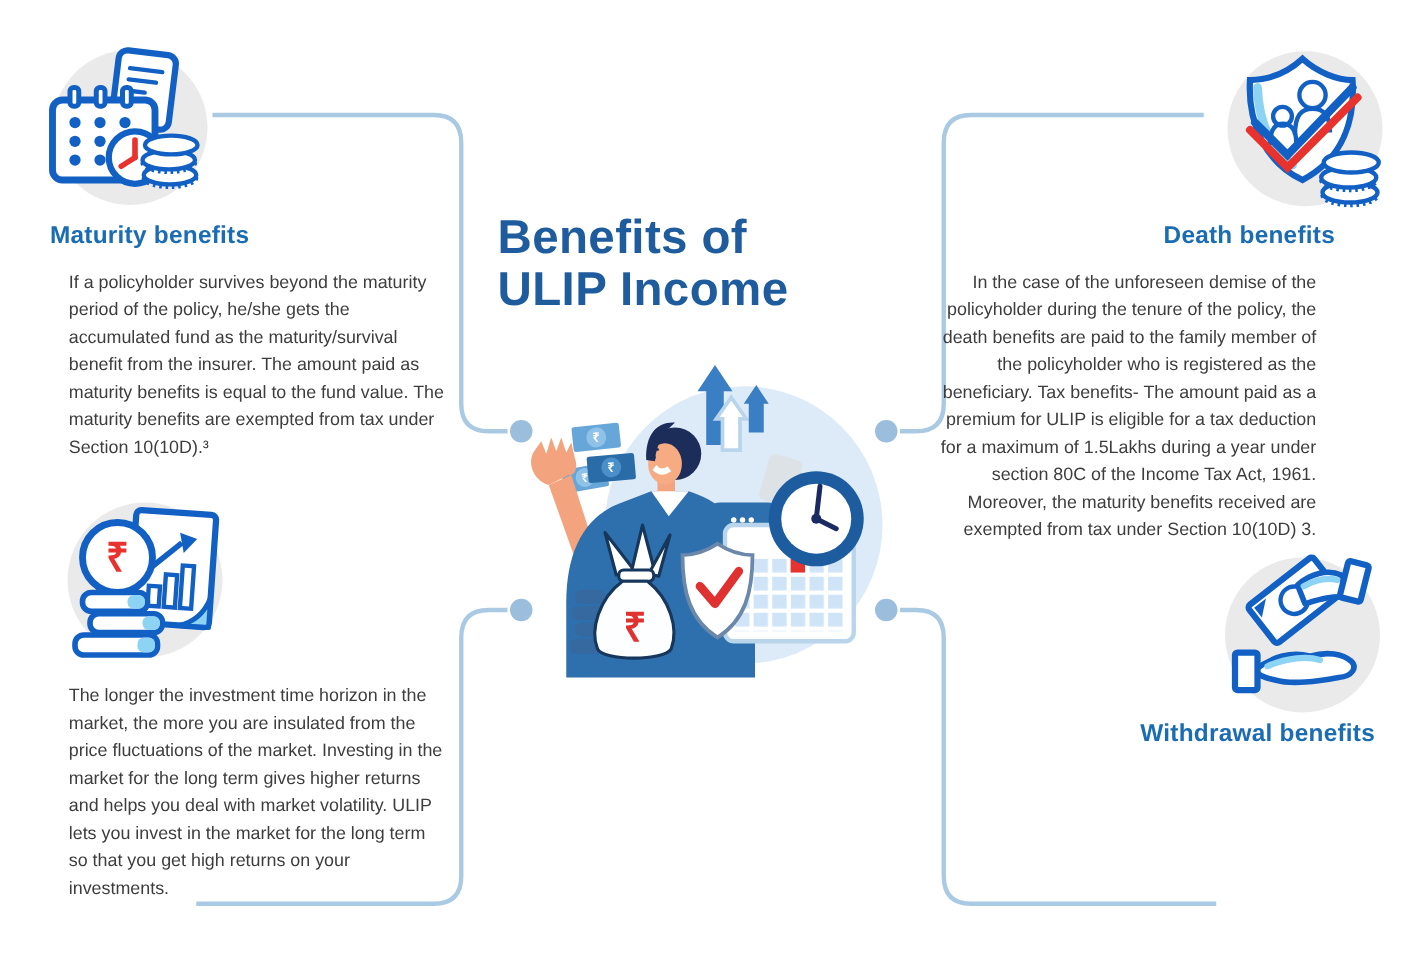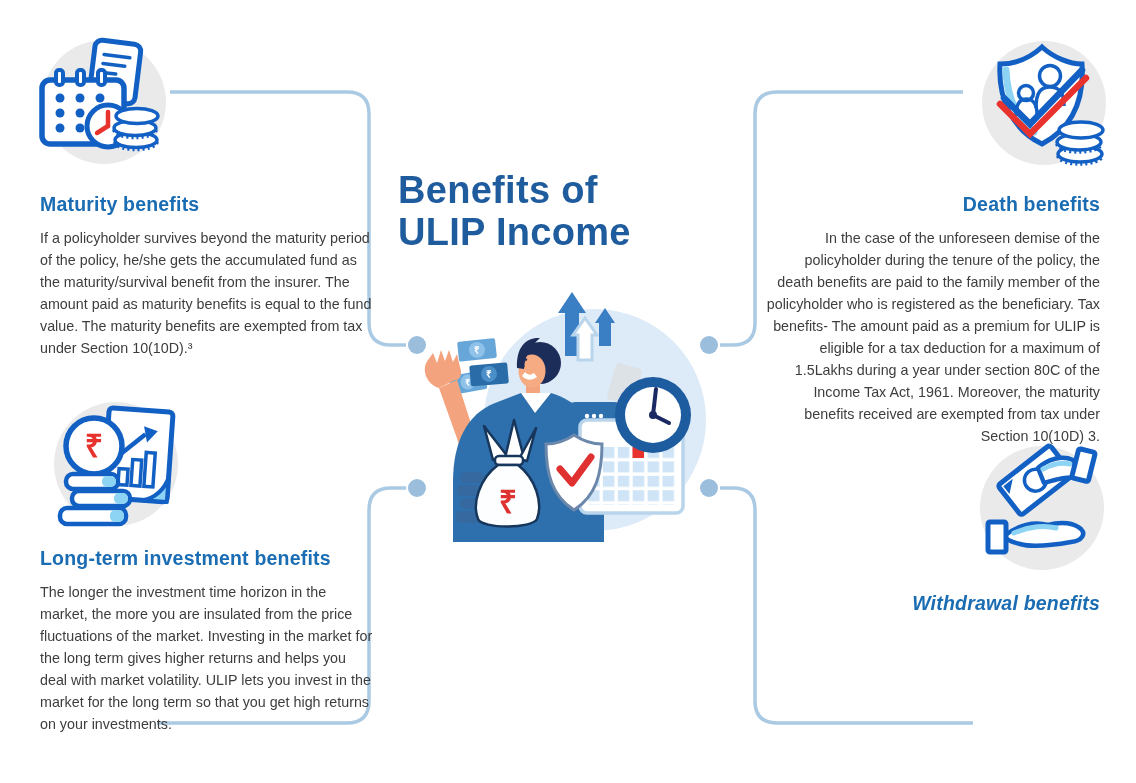--- a/index.html
+++ b/index.html
@@ -1,21 +1,21 @@
 <!DOCTYPE html>
 <html><head>
 <meta charset="utf-8">
 <style>
   html,body{margin:0;padding:0;background:#fff;}
   .canvas{position:relative;width:1136px;height:783px;background:#ffffff;
     font-family:"Liberation Sans",sans-serif;overflow:hidden;}
   .abs{position:absolute;}
   .block{position:absolute;}
-  .block h2{font-size:19.5px;font-weight:700;color:#1a6cb3;margin:16px 0 11px 0;letter-spacing:.2px;}
-  .block p{font-size:14.3px;line-height:22px;color:#3d3d3d;margin:0;}
+  .block h2{font-size:19.5px;font-weight:700;color:#1a6cb3;margin:0 0 11px 0;letter-spacing:.2px;}
+  .block p{font-size:14.3px;line-height:22px;color:#3d3d3d;margin:15px;}
   .block.right{text-align:right;}
   .title{position:absolute;left:398px;top:169px;width:300px;text-align:left;
     font-size:38px;line-height:42px;font-weight:700;color:#1f5c9d;letter-spacing:.3px;}
   svg{display:block;}
 </style>
 </head>
 <body>
 
 <div class="canvas">
 
@@ -234,26 +234,25 @@
       <text x="95" y="243" text-anchor="middle" font-size="32" font-weight="bold" fill="#e03131">₹</text>
     </g>
   </svg>
 
   <div class="block" style="left:40px;top:177px;width:334px;">
     <h2>Maturity benefits</h2>
     <p>If a policyholder survives beyond the maturity period of the policy, he/she gets the accumulated fund as the maturity/survival benefit from the insurer. The amount paid as maturity benefits is equal to the fund value. The maturity benefits are exempted from tax under Section 10(10D).³</p>
   </div>
 
   <div class="block" style="left:40px;top:531px;width:334px;">
-    <h2>Long-term investment benefits</h2>
     <p>The longer the investment time horizon in the market, the more you are insulated from the price fluctuations of the market. Investing in the market for the long term gives higher returns and helps you deal with market volatility. ULIP lets you invest in the market for the long term so that you get high returns on your investments.</p>
   </div>
 
-  <div class="block right" style="left:766px;top:177px;width:334px;">
+  <div class="block right" style="left:734px;top:177px;width:334px;">
     <h2>Death benefits</h2>
     <p>In the case of the unforeseen demise of the policyholder during the tenure of the policy, the death benefits are paid to the family member of the policyholder who is registered as the beneficiary. Tax benefits- The amount paid as a premium for ULIP is eligible for a tax deduction for a maximum of 1.5Lakhs during a year under section 80C of the Income Tax Act, 1961. Moreover, the maturity benefits received are exempted from tax under Section 10(10D) 3.</p>
   </div>
 
-  <div class="block right" style="left:766px;top:576px;width:334px;font-style:italic;">
+  <div class="block right" style="left:766px;top:576px;width:334px;">
     <h2>Withdrawal benefits</h2>
   </div>
 
 </div>
 
 </body></html>

